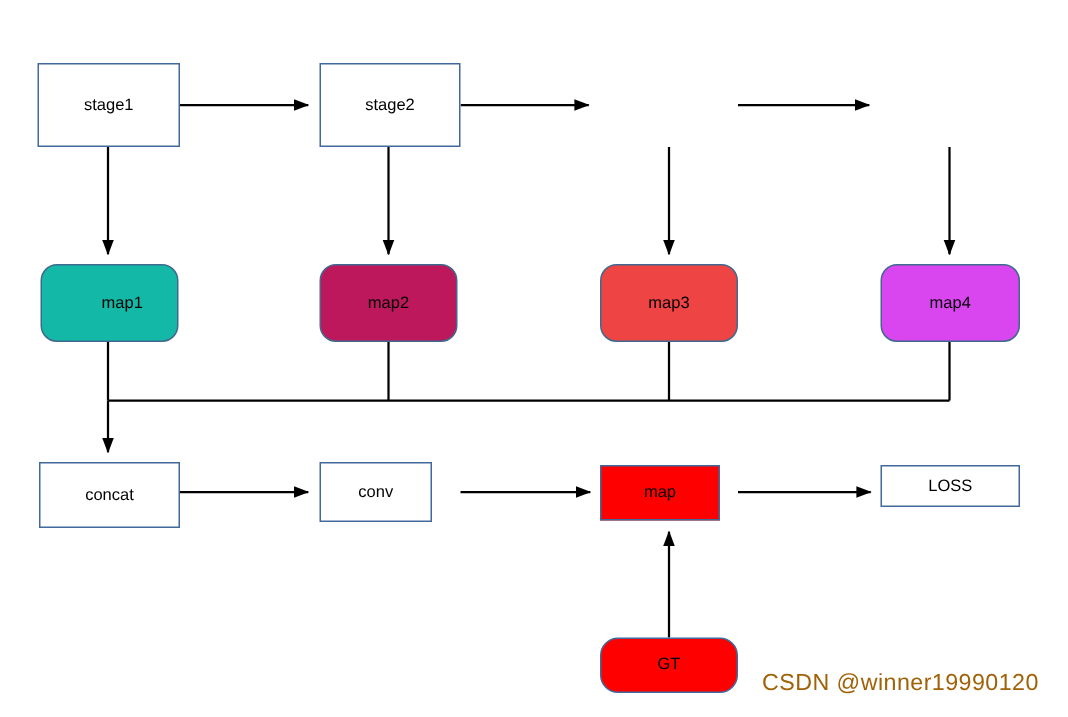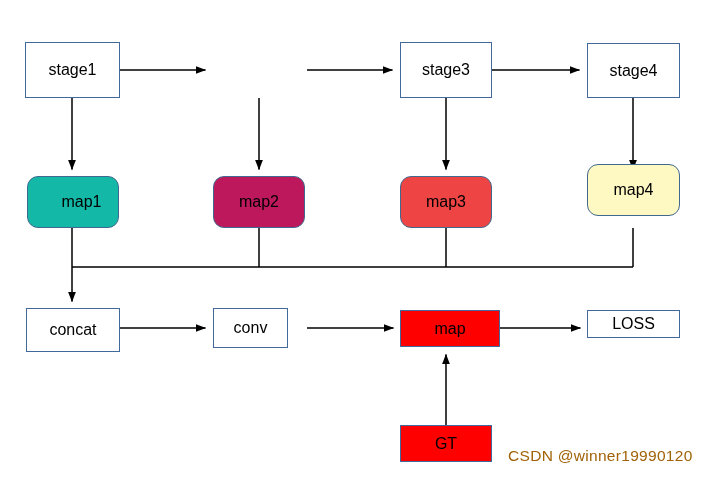--- a/index.html
+++ b/index.html
@@ -25,21 +25,21 @@
   }
   .node {
     position: absolute;
     box-sizing: border-box;
     display: flex;
     align-items: center;
     justify-content: center;
     border: 1.4px solid #41699b;
     background: #ffffff;
     color: #000000;
-    font-size: 16px;
+    font-size: 11px;
     line-height: 1;
     white-space: nowrap;
   }
   .node.rounded {
     border-radius: 11px;
     border: 1.4px solid #41698f;
   }
   .watermark {
     position: absolute;
     color: #a16207;
@@ -83,52 +83,49 @@
       <line x1="307" y1="328" x2="393.5" y2="328" marker-end="url(#arrowhead)"></line>
       <line x1="492" y1="328" x2="580.5" y2="328" marker-end="url(#arrowhead)"></line>
 
       <line x1="446" y1="425" x2="446" y2="354.5" marker-end="url(#arrowhead)"></line>
     </g>
   </svg>
 
   <div class="node" style="left:25px; top:42px; width:95px; height:56px;">
     <span>stage1</span>
   </div>
-  <div class="node" style="left:400px; top:42px; width:92px; height:56px;">
-    <span>stage3</span>
-  </div>
-  <div class="node" style="left:587px; top:43px; width:93px; height:55px;">
-    <span>stage4</span>
+  <div class="node" style="left:213px; top:42px; width:94px; height:56px;">
+    <span>stage2</span>
   </div>
 
   <div class="node rounded" style="left:27px; top:176px; width:92px; height:52px; background:#14b8a6;padding-left:17px;">
     <span>map1</span>
   </div>
   <div class="node rounded" style="left:213px; top:176px; width:92px; height:52px; background:#be185d;">
     <span>map2</span>
   </div>
   <div class="node rounded" style="left:400px; top:176px; width:92px; height:52px; background:#ef4444;">
     <span>map3</span>
   </div>
-  <div class="node rounded" style="left:587px; top:164px; width:93px; height:52px; background:#fef9c3;">
+  <div class="node rounded" style="left:587px; top:176px; width:93px; height:52px; background:#d946ef;">
     <span>map4</span>
   </div>
 
   <div class="node" style="left:26px; top:308px; width:94px; height:44px;">
     <span>concat</span>
   </div>
   <div class="node" style="left:213px; top:308px; width:75px; height:40px;">
     <span>conv</span>
   </div>
-  <div class="node" style="left:400px; top:310px; width:100px; height:37px; background:#fe0000;">
+  <div class="node" style="left:400px; top:310px; width:80px; height:37px; background:#fe0000;">
     <span>map</span>
   </div>
   <div class="node" style="left:587px; top:310px; width:93px; height:28px;">
     <span>LOSS</span>
   </div>
 
-  <div class="node" style="left:400px; top:425px; width:92px; height:37px; background:#fe0000;">
+  <div class="node" style="left:400px; top:425px; width:92px; height:37px; background:#fe0000;border-radius:12px;">
     <span>GT</span>
   </div>
 
   <div class="watermark" style="left:508px; top:447px;">CSDN @winner19990120</div>
 
 </div>
 
 </body></html>

